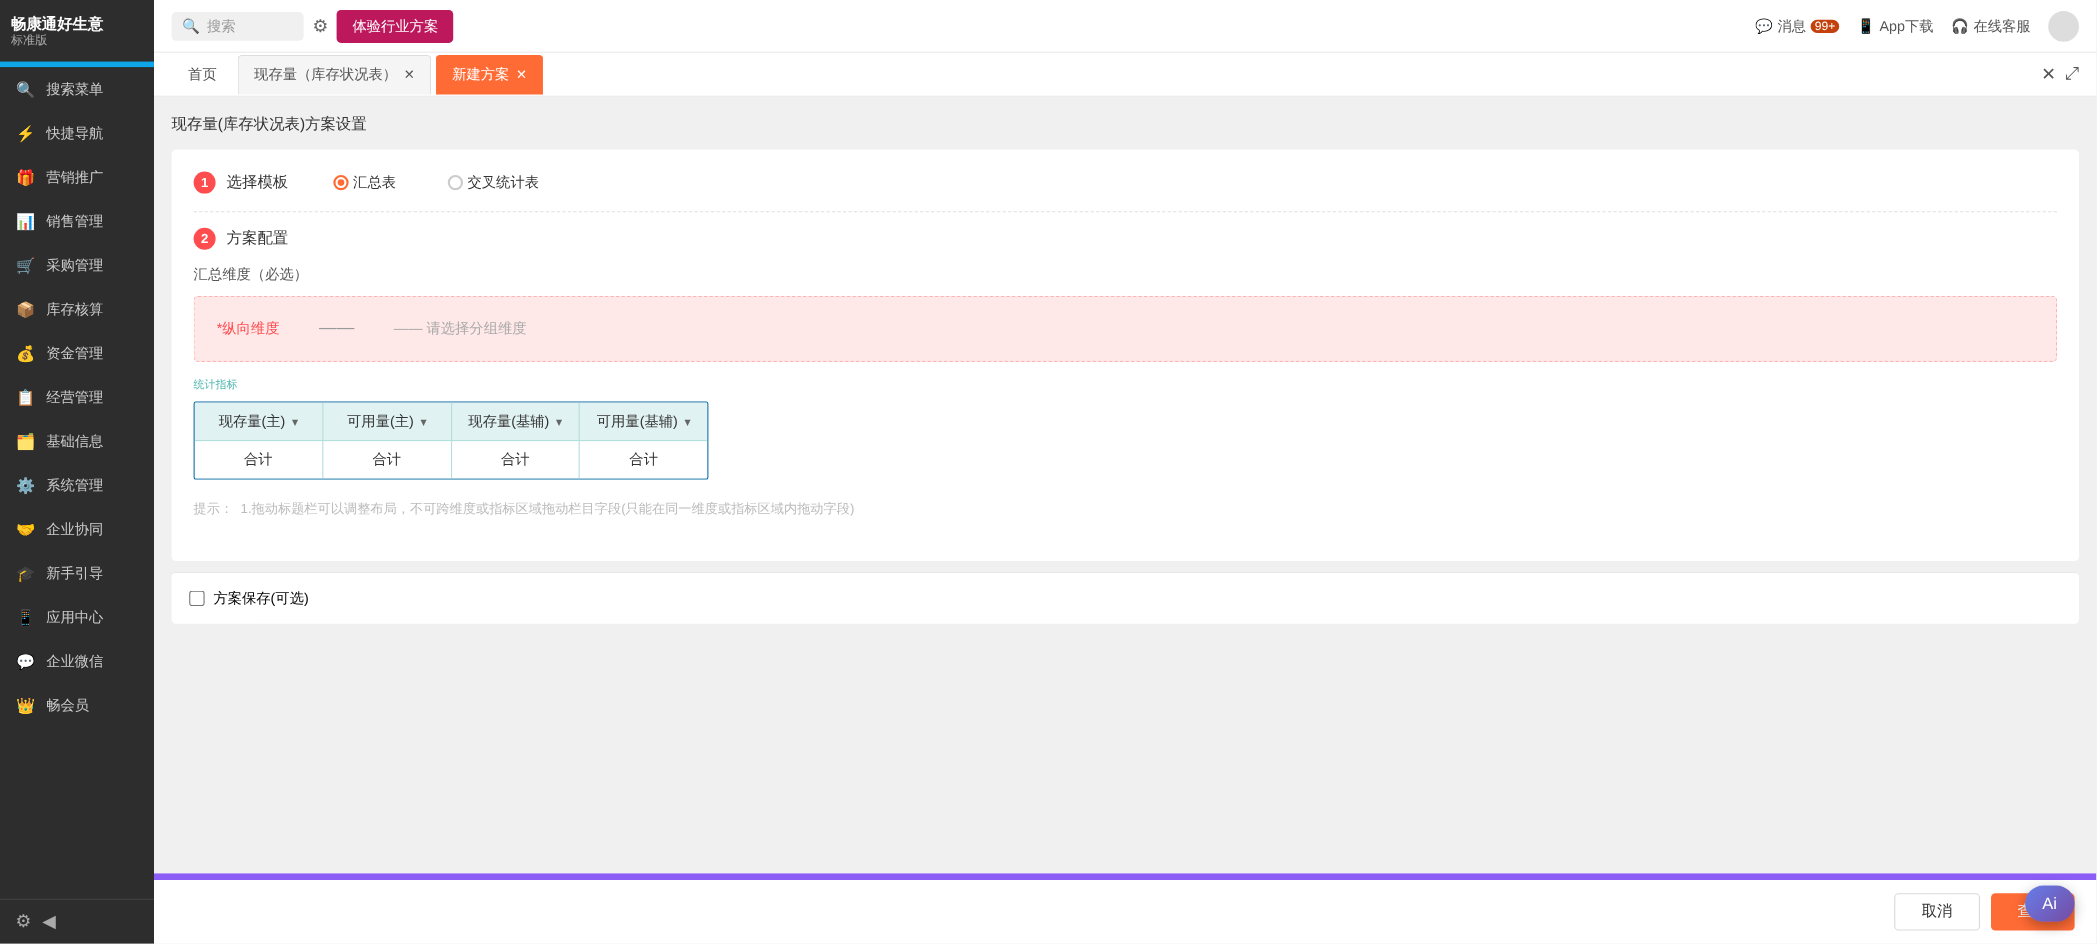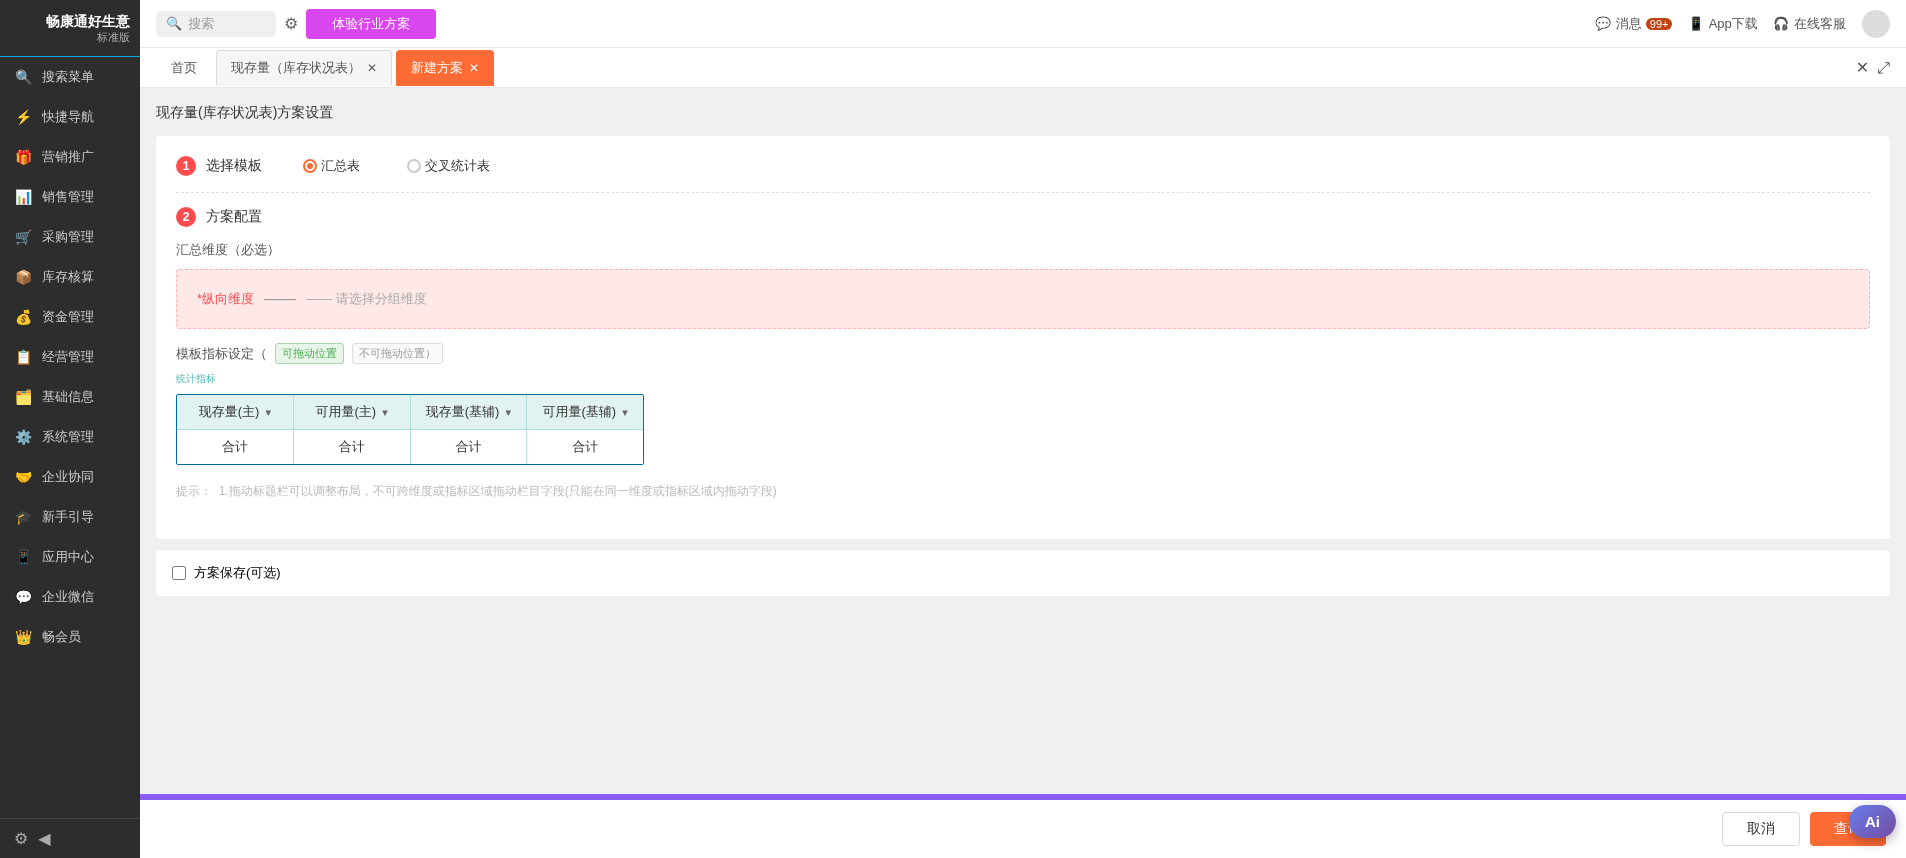--- a/index.html
+++ b/index.html
@@ -13,22 +13,21 @@
       display: flex;
       flex-direction: column;
       height: 100%;
       flex-shrink: 0;
     }
     .sidebar-logo {
       padding: 12px 10px;
       color: white;
       font-size: 13px;
       line-height: 1.3;
-      border-bottom: 1px solid #0ea5e9;
-      text-align: right;
+      border-bottom: 5px solid #0ea5e9;
     }
     .sidebar-logo .brand { font-size: 14px; font-weight: bold; color: #fff; }
     .sidebar-logo .edition { font-size: 11px; color: #aaa; }
     .sidebar-scroll { flex: 1; overflow-y: auto; }
     .sidebar-item {
       display: flex;
       align-items: center;
       padding: 10px 14px;
       cursor: pointer;
       color: #ccc;
@@ -69,25 +68,25 @@
       padding: 4px 10px;
       display: flex;
       align-items: center;
       gap: 6px;
       min-width: 120px;
       color: #999;
       font-size: 13px;
     }
     .topbar-settings { color: #666; font-size: 16px; cursor: pointer; }
     .btn-industry {
-      background: #d946ef;
+      background: #be185d;
       color: white;
       border: none;
       border-radius: 4px;
-      padding: 6px 26px;
+      padding: 6px 14px;
       cursor: pointer;
       font-size: 13px;
     }
     .topbar-right { display: flex; align-items: center; gap: 16px; color: #555; font-size: 13px; }
     .topbar-right .badge-item { display: flex; align-items: center; gap: 4px; position: relative; cursor: pointer; }
     .badge { background: #c2410c; color: white; border-radius: 10px; font-size: 11px; padding: 0 4px; min-width: 18px; text-align: center; }
     .user-avatar { width: 28px; height: 28px; border-radius: 50%; background: #ddd; }
 
     
     .tabs-bar {
@@ -182,21 +181,21 @@
     
     .subsection-label { font-size: 13px; color: #555; margin-bottom: 10px; }
 
     .dim-area {
       background: #ffe8e8;
       border: 1px dashed #ffb3b3;
       border-radius: 4px;
       padding: 20px;
       display: flex;
       align-items: center;
-      gap: 10px;
+      gap: 36px;
       margin-bottom: 14px;
     }
     .dim-label { color: #ff4d4f; font-size: 13px; }
     .dim-arrow { color: #999; font-size: 16px; }
     .dim-placeholder { color: #aaa; font-size: 13px; }
 
     
     .indicator-section { margin-bottom: 12px; }
     .indicator-label { font-size: 13px; color: #555; margin-bottom: 8px; display: flex; align-items: center; gap: 8px; }
     .draggable-tag {
@@ -276,27 +275,27 @@
       padding: 7px 24px;
       cursor: pointer;
       font-size: 14px;
       color: white;
     }
 
     
     .ai-fab {
       position: fixed;
       bottom: 20px;
-      right: 10px;
+      right: 20px;
       background: linear-gradient(135deg, #667eea 0%, #764ba2 100%);
       color: white;
       border-radius: 24px;
       padding: 8px 16px;
       font-size: 15px;
-      font-weight: bold;
+      font-weight: normal;
       cursor: pointer;
       box-shadow: 0 4px 12px rgba(0,0,0,0.3);
     }
 
     
     .sidebar-scroll::-webkit-scrollbar { width: 4px; }
     .sidebar-scroll::-webkit-scrollbar-thumb { background: #555; border-radius: 2px; }
   </style>
 </head>
 <body>
@@ -458,25 +457,20 @@
 
         <div class="subsection-label">汇总维度（必选）</div>
 
         <div class="dim-area">
           <span class="dim-label">*纵向维度</span>
           <span class="dim-arrow">——</span>
           <span class="dim-placeholder">—— 请选择分组维度</span>
         </div>
 
         <div class="indicator-section">
-          <div class="indicator-label">
-            <span>模板指标设定（</span>
-            <span class="draggable-tag">可拖动位置</span>
-            <span class="non-draggable-tag">不可拖动位置）</span>
-          </div>
 
           <div class="stats-label">统计指标</div>
 
           <div class="stats-table">
             <div class="stats-table-row stats-header-row">
               <div class="stats-cell">
                 <span>现存量(主)</span>
                 <span class="chevron-down">▾</span>
               </div>
               <div class="stats-cell">

